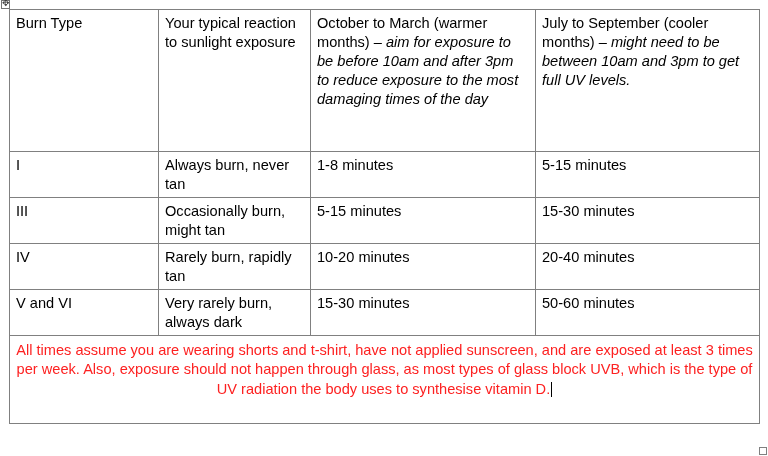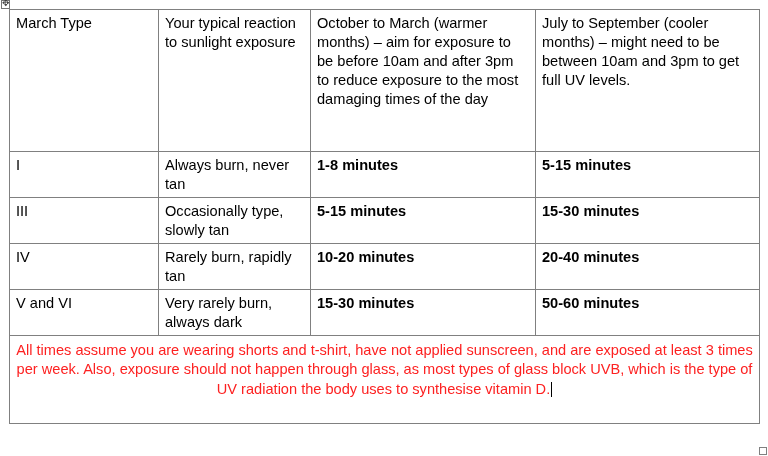--- a/index.html
+++ b/index.html
@@ -86,27 +86,27 @@
   col.c2 { width: 152px; }
   col.c3 { width: 225px; }
   col.c4 { width: 224px; }
 
   
   tr.header-row td {
     height: 142px;
     vertical-align: top;
   }
   .hdr-plain { font-style: normal; }
-  .hdr-italic { }
+  .hdr-italic { font-style: italic; }
 
   
   tr.data-row td { height: 44px; }
   tr.data-row.tall td { height: 45px; }
   .time-value {
-    font-weight: bold;
+    font-weight: normal;
   }
 
   
   tr.note-row td {
     height: 88px;
     text-align: center;
     vertical-align: top;
     padding-top: 5px;
     border-top: 1px solid #808080;
   }
@@ -138,21 +138,21 @@
     <colgroup>
       <col class="c1">
         <col class="c2">
         <col class="c3">
         <col class="c4">
     </colgroup>
     <tbody>
 
       <tr class="header-row">
         <td>
-          <span class="hdr-plain">March Type</span>
+          <span class="hdr-plain">Burn Type</span>
         </td>
         <td>
           <span class="hdr-plain">Your typical reaction to sunlight exposure</span>
         </td>
         <td>
           <span class="hdr-plain">October to March (warmer months) – </span><span class="hdr-italic">aim for exposure to be before 10am and after 3pm to reduce exposure to the most damaging times of the day</span>
         </td>
         <td>
           <span class="hdr-plain">July to September (cooler months) – </span><span class="hdr-italic">might need to be between 10am and 3pm to get full UV levels.</span>
         </td>
@@ -161,21 +161,21 @@
       <tr class="data-row">
         <td><span>I</span></td>
         <td><span>Always burn, never tan</span></td>
         <td><span class="time-value">1-8 minutes</span></td>
         <td><span class="time-value">5-15 minutes</span></td>
       </tr>
 
 
       <tr class="data-row">
         <td><span>III</span></td>
-        <td><span>Occasionally type, slowly tan</span></td>
+        <td><span>Occasionally burn, might tan</span></td>
         <td><span class="time-value">5-15 minutes</span></td>
         <td><span class="time-value">15-30 minutes</span></td>
       </tr>
 
       <tr class="data-row">
         <td><span>IV</span></td>
         <td><span>Rarely burn, rapidly tan</span></td>
         <td><span class="time-value">10-20 minutes</span></td>
         <td><span class="time-value">20-40 minutes</span></td>
       </tr>

